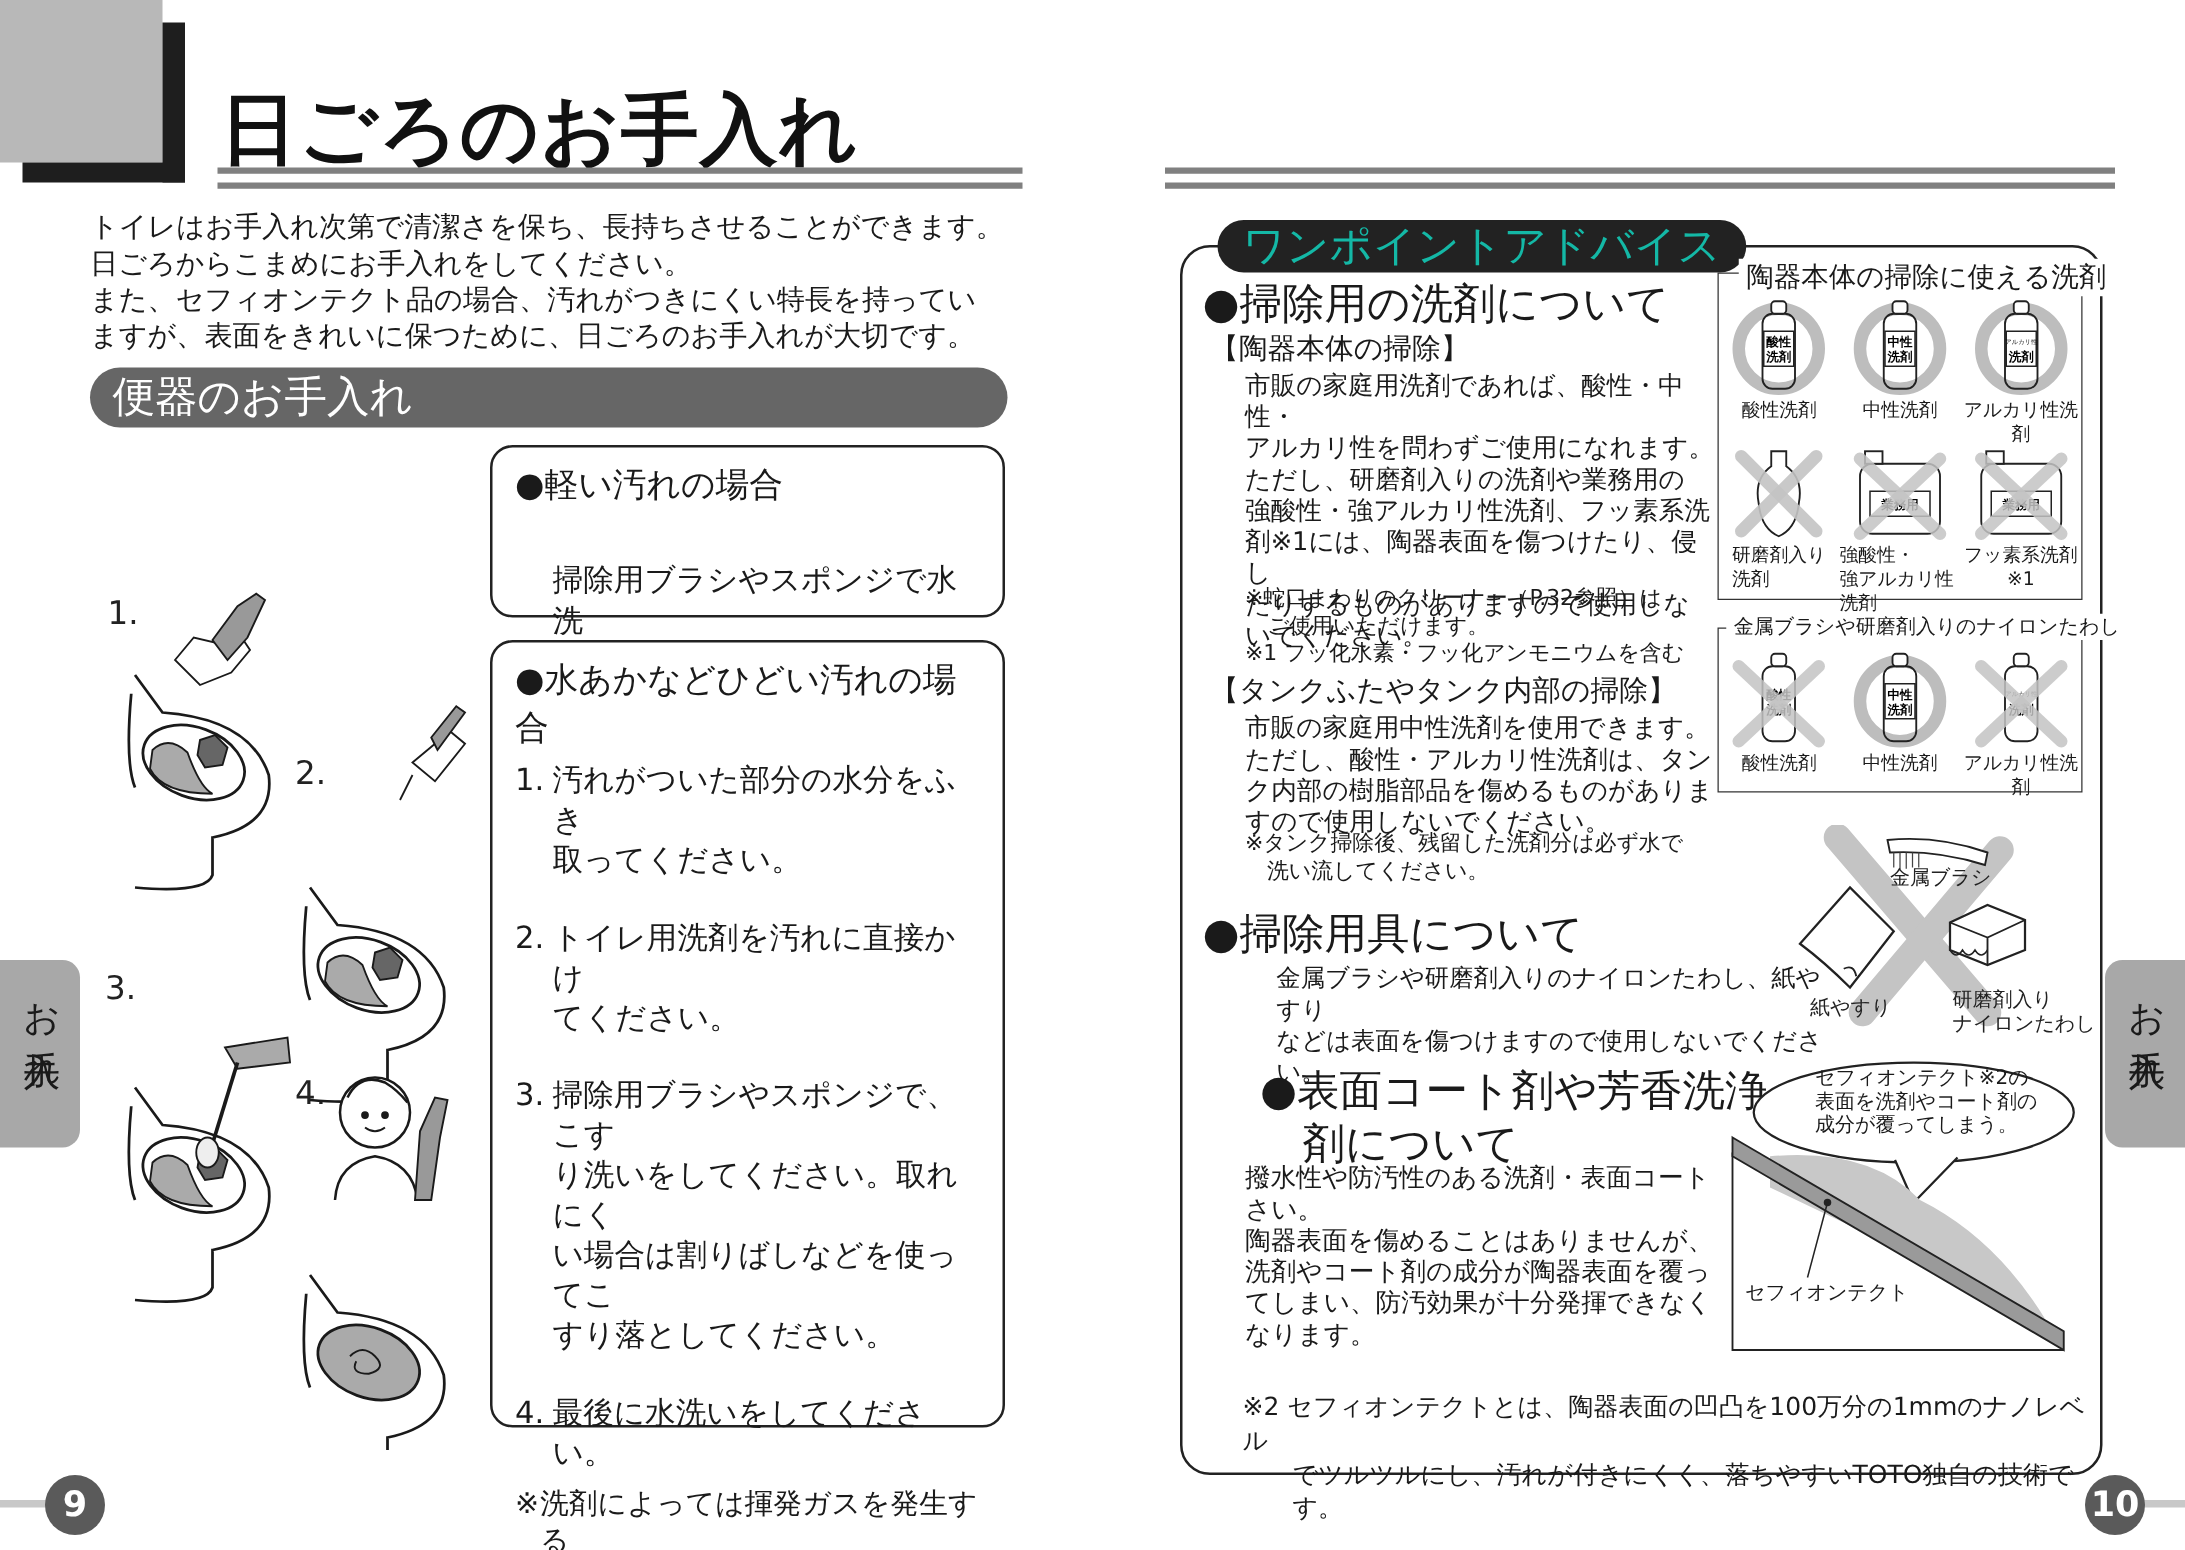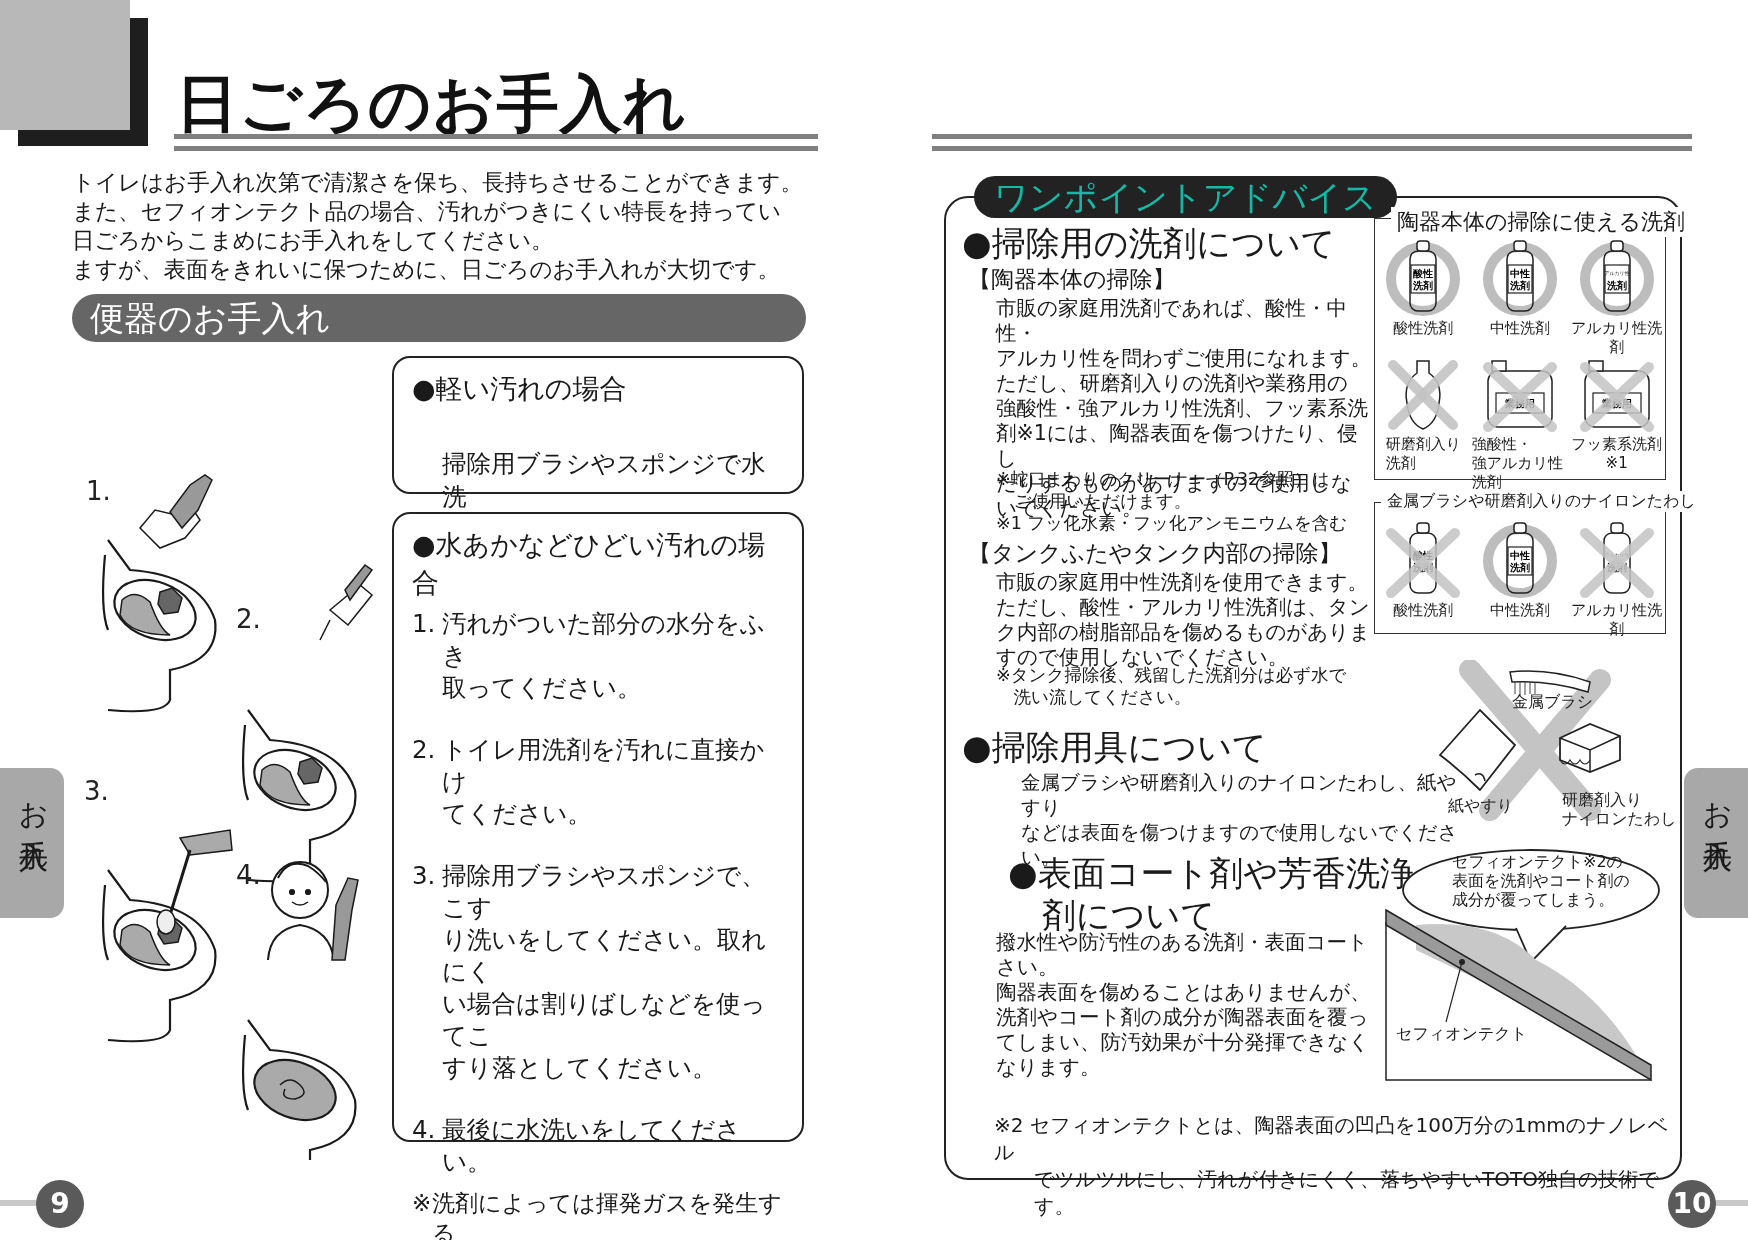--- a/index.html
+++ b/index.html
@@ -59,22 +59,22 @@
 
 <div class="abs corner-gray"></div>
 <div class="abs corner-black-v"></div>
 <div class="abs corner-black-h"></div>
 <div class="abs page-title">日ごろのお手入れ</div>
 <div class="abs rule" style="left:174px;top:134px;width:644px;"></div>
 <div class="abs rule" style="left:174px;top:146px;width:644px;"></div>
 
 <div class="abs intro">
   <div>トイレはお手入れ次第で清潔さを保ち、長持ちさせることができます。</div>
+  <div>日ごろからこまめにお手入れをしてください。</div>
   <div>また、セフィオンテクト品の場合、汚れがつきにくい特長を持ってい</div>
-  <div>日ごろからこまめにお手入れをしてください。</div>
   <div>ますが、表面をきれいに保つために、日ごろのお手入れが大切です。</div>
 </div>
 
 <div class="abs section-pill">便器のお手入れ</div>
 
 <div class="abs box box1">
   <div class="box-head">●軽い汚れの場合</div>
   <div class="box-body">
     <div>掃除用ブラシやスポンジで水洗</div>
     <div>いしてください。</div>

